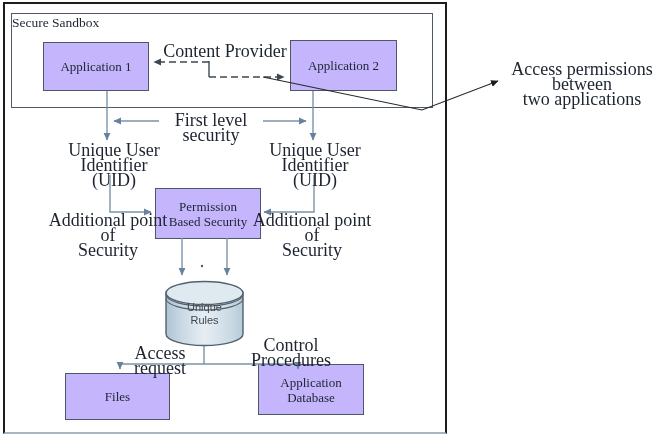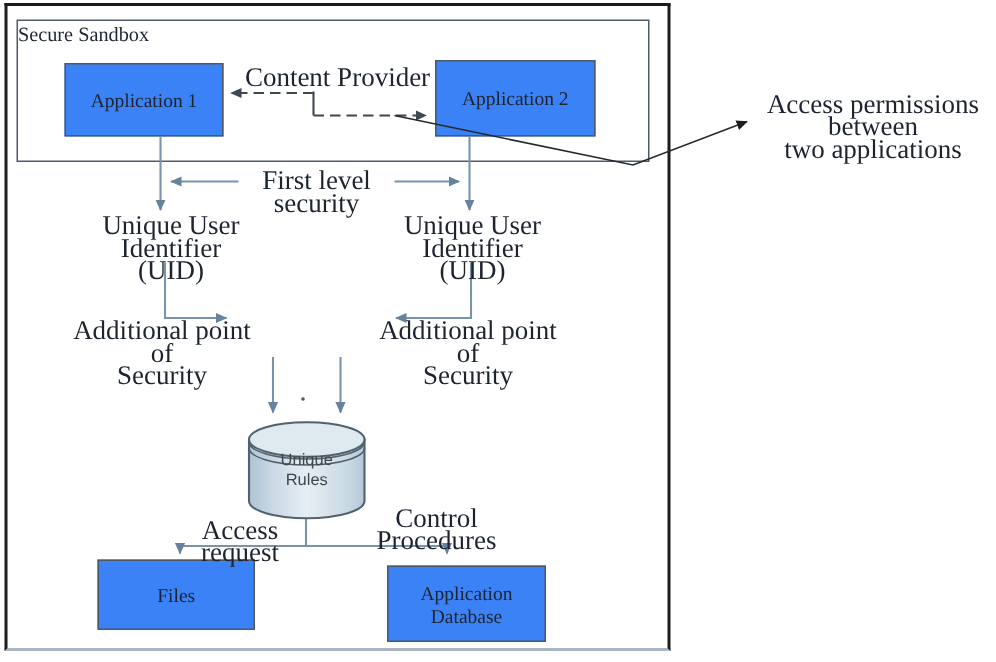--- a/index.html
+++ b/index.html
@@ -4,28 +4,28 @@
 <style>
   html,body{margin:0;padding:0;background:#ffffff;}
   .canvas{position:relative;width:664px;height:441px;background:#ffffff;overflow:hidden;
           font-family:"Liberation Serif", serif;color:#1d2430;}
   .frame{position:absolute;left:3px;top:2px;width:440px;height:428px;
          border:2px solid #1c1c1c;border-bottom-color:#a9b6bf;background:transparent;}
   .sandbox{position:absolute;left:11px;top:13px;width:420px;height:93px;
            border:1.5px solid #4e5a68;background:transparent;}
   .sandbox-title{position:absolute;left:0;top:1px;width:100%;text-align:left;
                  font-size:13.5px;line-height:16px;}
-  .box{position:absolute;border:1.5px solid #4c5868;background:#3b82f6;
+  .box{position:absolute;border:1.5px solid #4c5868;background:#c4b5fd;
        display:flex;flex-direction:column;align-items:center;justify-content:center;
        text-align:center;font-size:13px;line-height:15px;z-index:1;}
   .app1{left:43px;top:42px;width:104px;height:47px;}
   .app2{left:290px;top:40px;width:105px;height:49px;}
   .pbs{left:155px;top:188px;width:104px;height:49px;}
   .files{left:65px;top:373px;width:103px;height:45px;}
-  .appdb{left:258px;top:377px;width:104px;height:49px;text-align:center;}
+  .appdb{left:258px;top:364px;width:104px;height:49px;text-align:center;}
   .lbl{position:absolute;text-align:center;font-size:18px;line-height:15px;z-index:3;}
   .content-provider{left:163px;top:44px;width:124px;}
   .first-level{left:151px;top:113px;width:120px;}
   .uid-left{left:51px;top:143px;width:126px;}
   .uid-right{left:252px;top:143px;width:126px;}
   .aps-left{left:48px;top:213px;width:120px;}
   .aps-right{left:252px;top:213px;width:120px;}
   .acp{left:248px;top:294px;width:120px;}
   .access-request{left:110px;top:346px;width:100px;}
   .control-proc{left:241px;top:338px;width:100px;}
@@ -45,20 +45,24 @@
     <div class="sandbox-title">Secure Sandbox</div>
   </div>
 
   <div class="box app1">
     <span>Application 1</span>
   </div>
   <div class="box app2">
     <span>Application 2</span>
   </div>
 
+  <div class="box pbs">
+    <span>Permission</span>
+    <span>Based Security</span>
+  </div>
 
   <div class="box files">
     <span>Files</span>
   </div>
   <div class="box appdb">
     <span>Application</span>
     <span>Database</span>
   </div>
 
   <svg class="wires" width="664" height="441" viewBox="0 0 664 441">

